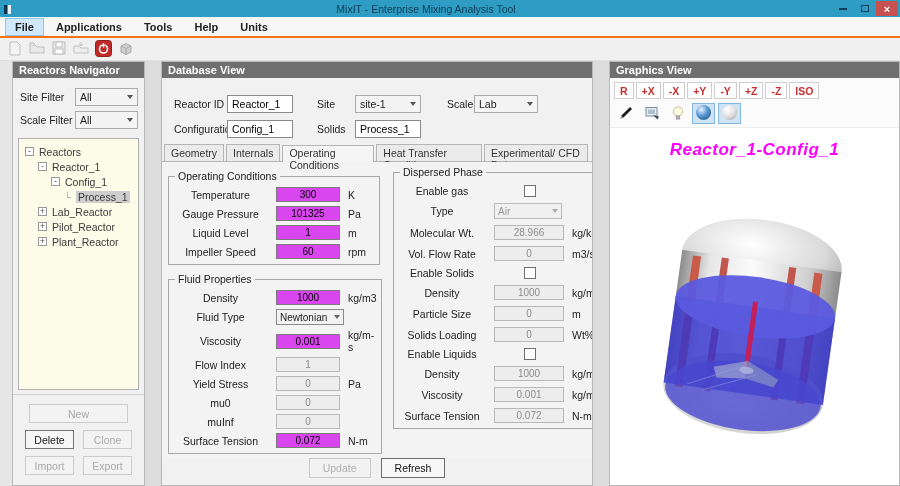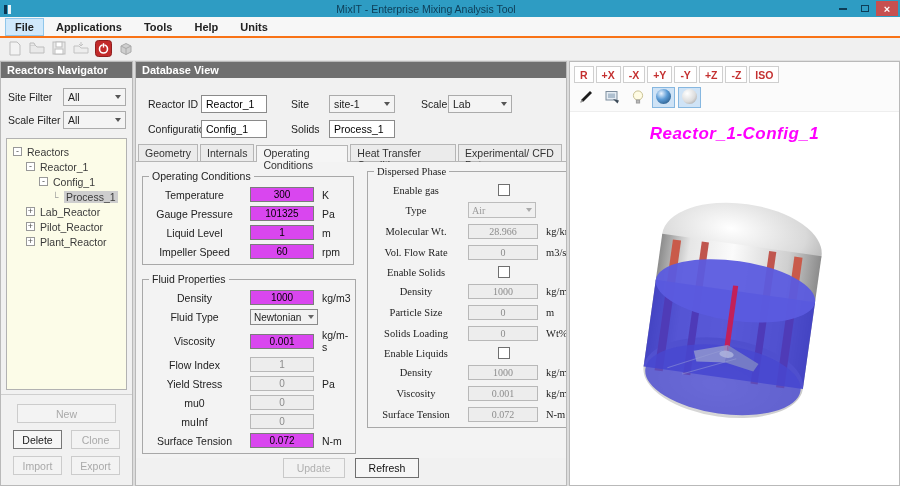--- a/index.html
+++ b/index.html
@@ -19,21 +19,21 @@
   .wc-cls { background:#c75050; color:#fff !important; font-weight:bold; }
 
   
   .menubar { height:21px; background:#f7f7f7; border-bottom:2px solid #f97316; display:flex; align-items:center; padding-left:5px;font-weight:bold; }
   .menu-item { padding:2px 9px; margin-right:2px; border:1px solid transparent; }
   .menu-item.active { background:#cfe8fb; border-color:#8fc6ea; }
   .toolbar { height:23px; background:#f0f0f0; display:flex; align-items:center; gap:2px; padding-left:5px; border-bottom:1px solid #e0e0e0; }
   .tool-btn { width:20px; height:19px; display:flex; align-items:center; justify-content:center; }
 
   
-  .main { display:flex; height:425px; gap:2px; background:#dcdcdc; }
+  .main { display:flex; height:425px; gap:16px; background:#dcdcdc;margin-left:12px; }
   .panel { background:#f1f1f1; border:1px solid #b9b9b9; display:flex; flex-direction:column; }
   .panel > header { height:16px; background:#6f6f6f; color:#fff; font-weight:bold; font-size:11px; line-height:16px; padding-left:6px; flex:none; }
 
   
   .navigator { width:133px; flex:none; }
   .filters { padding:7px 6px 2px 7px; }
   .filter-row { display:flex; align-items:center; height:23px; font-size:10.5px; }
   .filter-row label { width:55px; }
   .selbox { flex:1; height:18px; background:#f4f4f4; border:1px solid #ababab; display:flex; align-items:center; justify-content:space-between; padding:0 4px; font-size:10.5px; }
   .selbox .arr { width:0; height:0; border-left:3.5px solid transparent; border-right:3.5px solid transparent; border-top:4px solid #555; }
@@ -56,21 +56,21 @@
   .db-row .l2 { margin-left:24px; width:38px; }
   .db-row .l3 { margin-left:26px; width:27px; }
   .tfield { width:66px; height:18px; border:1px solid #8a8a8a; background:#fff; font-family:inherit; font-size:10.5px; padding:0 4px; }
   .hsel { width:66px; height:18px; flex:none; }
   .hsel3 { width:64px; }
   .tabs { display:flex; height:18px; padding:0 2px; border-bottom:1px solid #b5b5b5; flex:none; }
   .tab { padding:2px 6px 0; font-size:10.5px; background:#ebebeb; border:1px solid #b5b5b5; border-bottom:none; margin-right:2px; color:#333; }
   .tab.active { background:#f5f5f5; position:relative; top:1px; padding-top:1px; }
   .tab-content { flex:1; display:flex; background:#f3f3f3; padding:0 6px; overflow:hidden; }
   .col-l { width:212px; flex:none; }
-  .col-r { width:200px; flex:none; margin-left:13px;font-family:Liberation Serif, serif; }
+  .col-r { width:200px; flex:none; margin-left:13px; }
   fieldset { border:1px solid #a8a8a8; padding:1px 4px 5px; background:transparent; }
   legend { font-size:10.5px; padding:0 3px; margin-left:2px; color:#222; }
   #oc-group { margin-top:8px; } #fp-group { margin-top:8px; } #dp-group { margin-top:4px; }
   .frow { display:flex; align-items:center; margin-top:4px; }
   .frow .flab { width:95px; text-align:center; margin-right:8px; font-size:10.5px; flex:none; }
   .col-r .frow .flab { width:88px; }
   .fin { width:64px; height:15px; text-align:center; font-size:10px; border:1px solid #7b7b7b; background:#d946ef; font-family:inherit; flex:none; }
   .fin.dis { background:#ededed; border-color:#b8b8b8; color:#8c8c8c; }
   .col-r .fin { width:70px; }
   .fsel { width:68px; height:16px; border:1px solid #8a8a8a; background:#f2f2f2; display:flex; align-items:center; justify-content:space-between; padding:0 3px; font-size:10px; flex:none; }
@@ -392,20 +392,21 @@
         </fieldset>
       </div>
     </div>
     <div class="db-actions" id="dbActions">
         <button class="actbtn">Update</button>
         <button class="actbtn en">Refresh</button>
       </div>
   </section>
 
   <section class="panel graphics">
+    <header>Graphics View</header>
     <div class="view-btns" id="viewBtns">
         <button class="vbtn" style="color: rgb(196, 48, 48);">R</button>
         <button class="vbtn" style="color: rgb(196, 48, 48);">+X</button>
         <button class="vbtn" style="color: rgb(196, 48, 48);">-X</button>
         <button class="vbtn" style="color: rgb(196, 48, 48);">+Y</button>
         <button class="vbtn" style="color: rgb(196, 48, 48);">-Y</button>
         <button class="vbtn" style="color: rgb(196, 48, 48);">+Z</button>
         <button class="vbtn" style="color: rgb(196, 48, 48);">-Z</button>
         <button class="vbtn" style="color: rgb(196, 48, 48);">ISO</button>
       </div>

